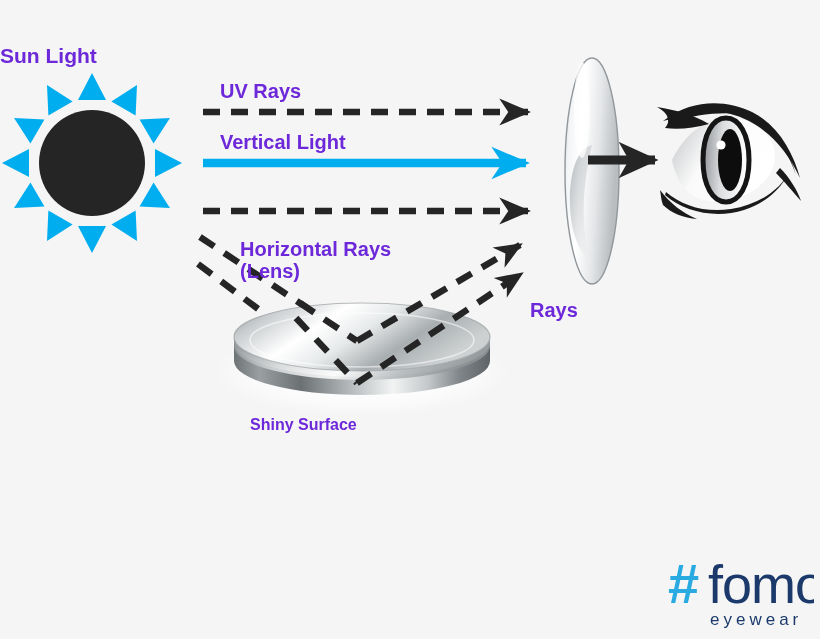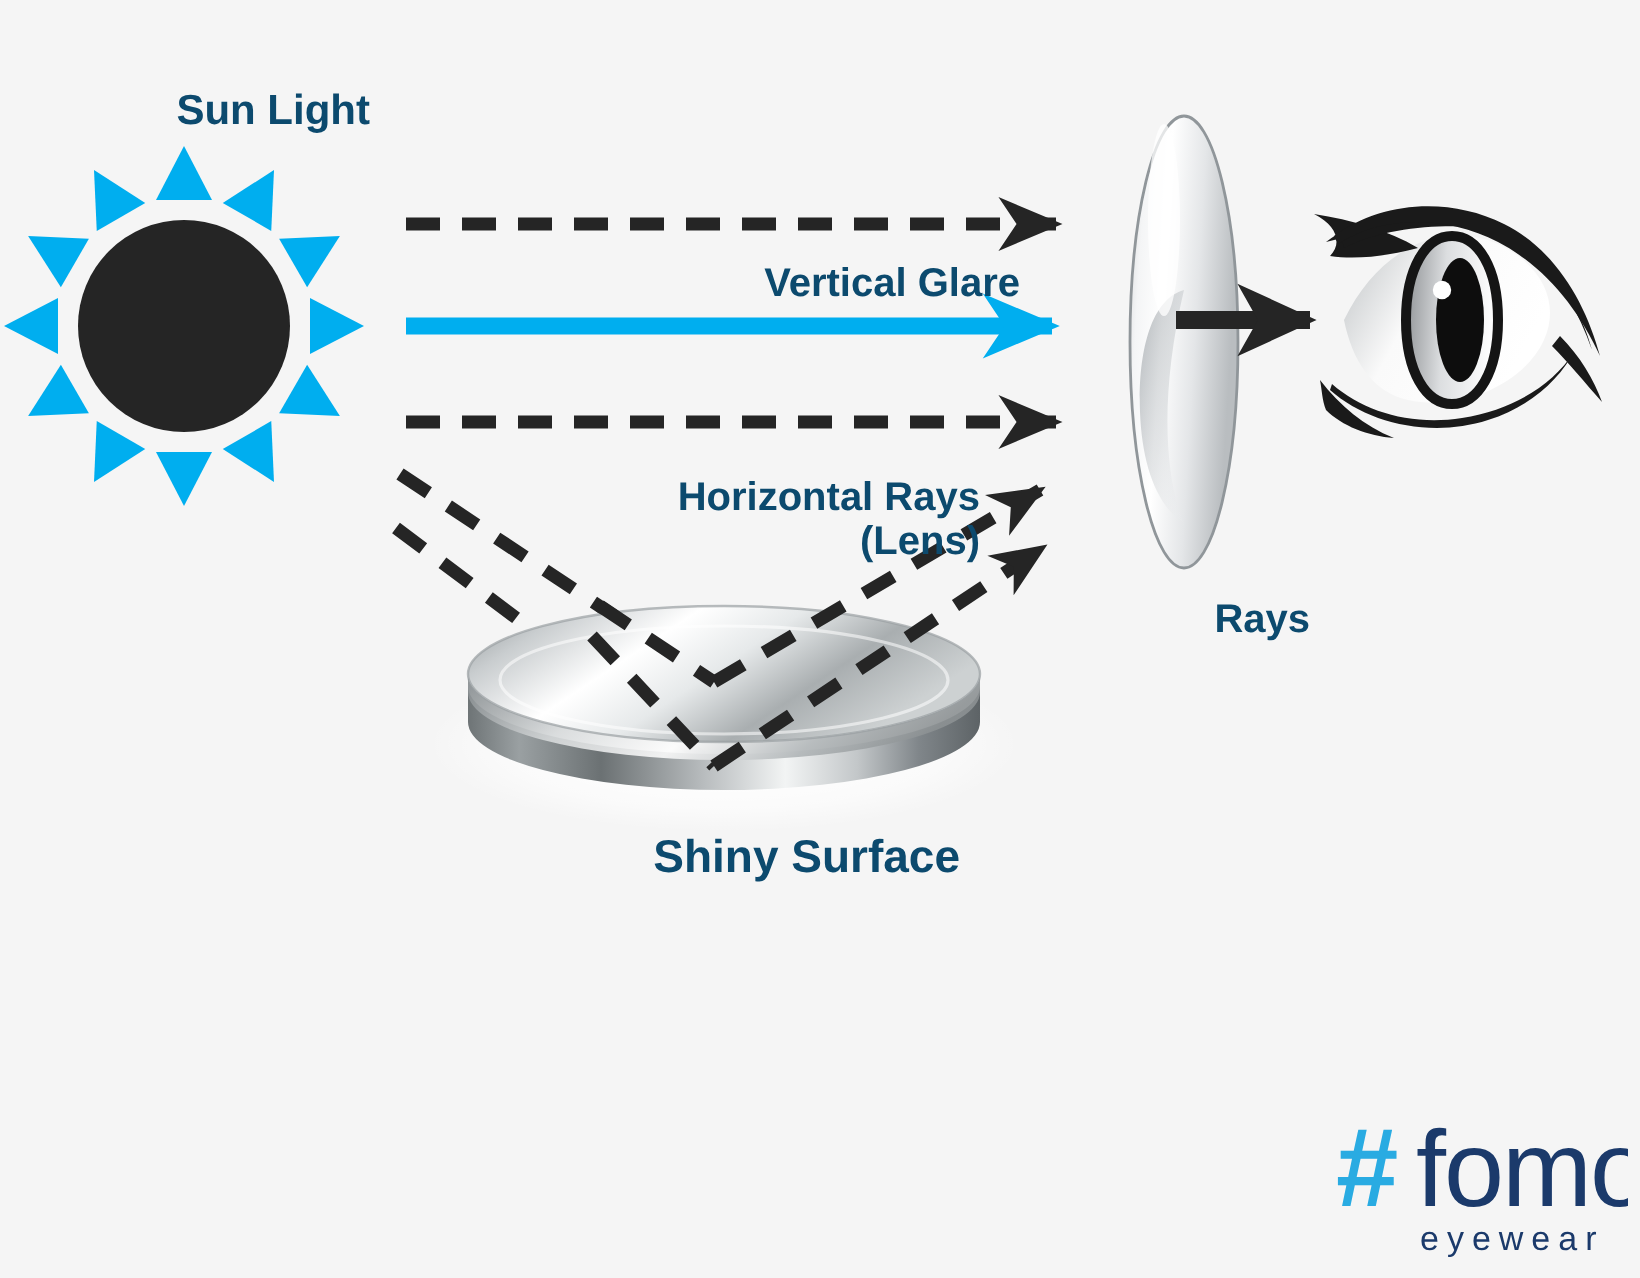--- a/index.html
+++ b/index.html
@@ -17,32 +17,32 @@
   }
   #diagram-svg {
     position: absolute;
     left: 0;
     top: 0;
     width: 820px;
     height: 639px;
   }
   .lbl {
     position: absolute;
-    color: #0c4a6e;
+    color: #6d28d9;
     font-family: "Liberation Sans", sans-serif;
     font-weight: 700;
     white-space: nowrap;
     line-height: 1.12;
-    text-align: right;
+    text-align: left;
   }
   #label-sun-light   { left: 0px;   top: 44px;  width: 185px; font-size: 21px; }
   #label-uv-rays     { left: 220px; top: 80px;  width: 290px; font-size: 20px; }
   #label-vertical    { left: 220px; top: 131px; width: 290px; font-size: 20px; }
   #label-horizontal  { left: 240px; top: 238px; width: 250px; font-size: 20px; }
-  #label-shiny       { left: 250px; top: 416px; width: 230px; font-size: 23px; }
+  #label-shiny       { left: 250px; top: 416px; width: 230px; font-size: 16px; }
   #label-lens        { left: 530px; top: 299px; width: 125px; font-size: 20px; }
   #label-eye         { left: 640px; top: 44px;  width: 150px; font-size: 21px; }
 
   #logo {
     position: absolute;
     left: 668px;
     top: 551px;
     width: 146px;
     height: 82px;
   }
@@ -234,22 +234,23 @@
                C776,193 756,205 731,209 C706,213 682,206 666,192 Z" fill="#1a1a1a"></path>
       <path d="M660,190 C670,203 682,213 697,219 C684,218 671,213 663,205
                C661,200 661,195 660,190 Z" fill="#1a1a1a"></path>
 
       <path d="M780,168 C790,178 797,190 801,201 C793,192 784,181 776,173 Z" fill="#1a1a1a"></path>
     </g>
   </svg>
 
   <div class="lbl" id="label-sun-light">Sun Light</div>
 
-
-  <div class="lbl" id="label-vertical">Vertical Glare</div>
+  <div class="lbl" id="label-uv-rays">UV Rays</div>
+
+  <div class="lbl" id="label-vertical">Vertical Light</div>
 
   <div class="lbl" id="label-horizontal">
     <span>Horizontal Rays</span><br>
     <span>(Lens)</span>
   </div>
 
   <div class="lbl" id="label-shiny">Shiny Surface</div>
 
   <div class="lbl" id="label-lens">Rays</div>
 

